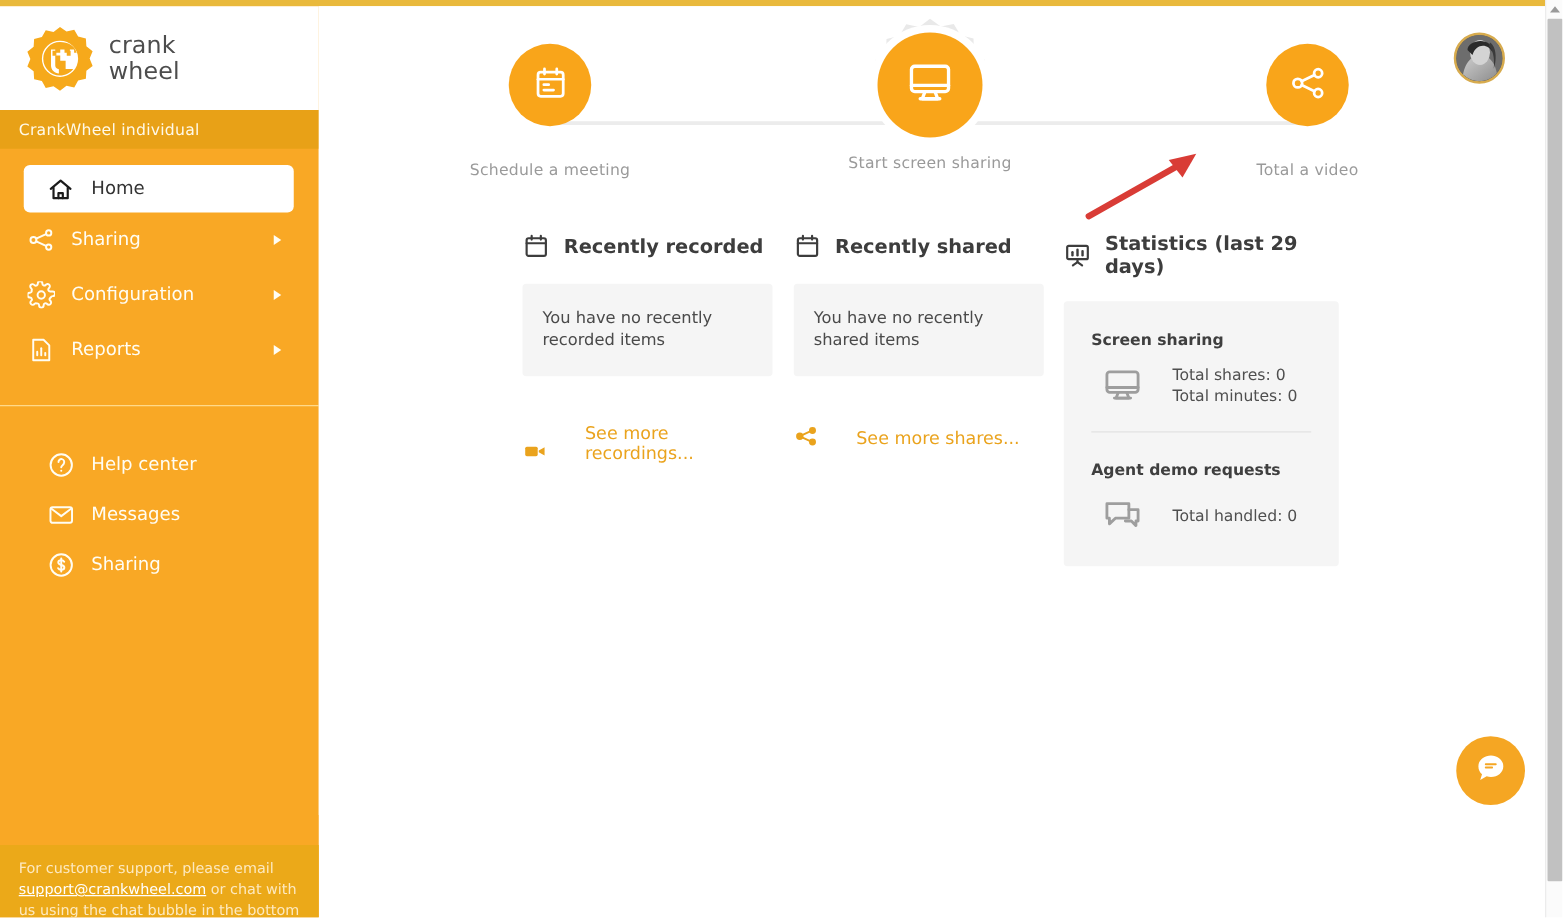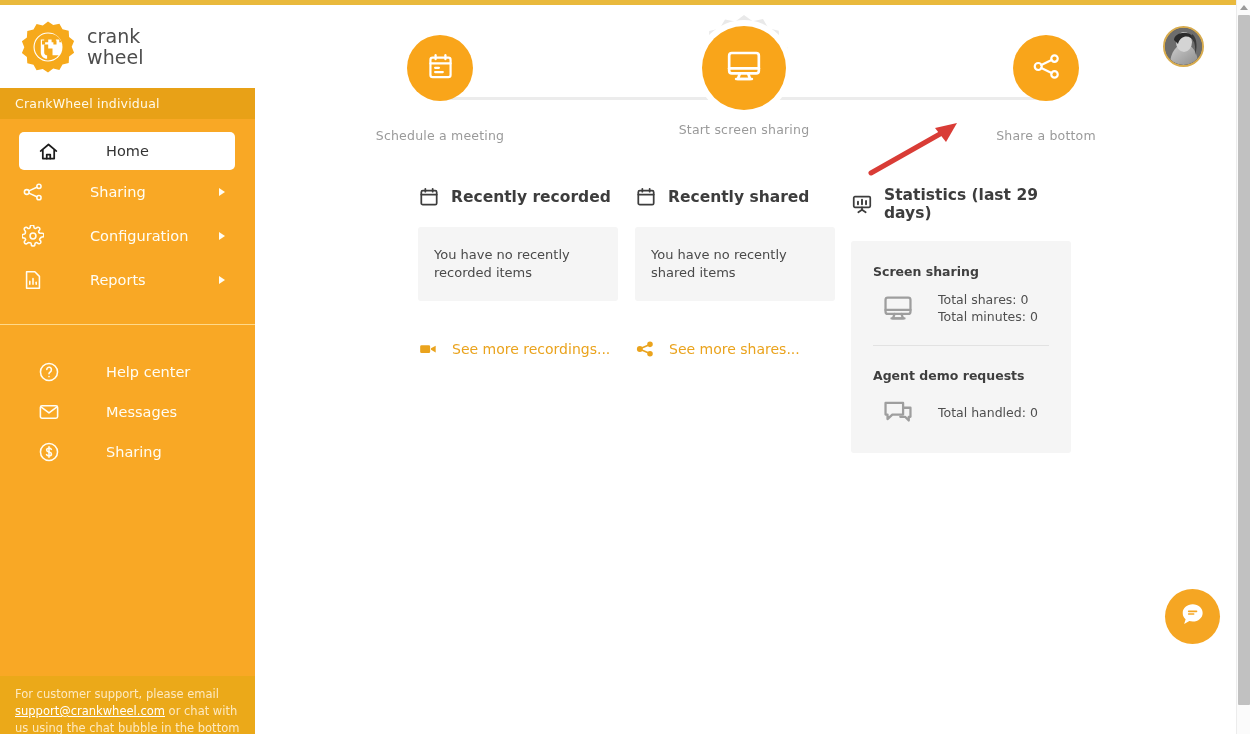--- a/index.html
+++ b/index.html
@@ -33,21 +33,21 @@
   }
   .acct-banner {
     height: 31px; background: #e8a117;
     display: flex; align-items: center; padding-left: 15px;
     color: #fff9e8; font-size: 12.5px; letter-spacing: .2px;
   }
   .nav-top { padding: 13px 0 18px 0; }
   .nav-item {
     display: flex; align-items: center; height: 44px;
     padding: 0 14px 0 20px; color: #fffdf4; font-size: 14.5px;
-    position: relative; cursor: pointer; gap: 33px;
+    position: relative; cursor: pointer;
   }
   .nav-item .ico {
     width: 26px; height: 26px; flex: 0 0 26px;
     display: flex; align-items: center; justify-content: center; margin-right: 11px;
   }
   .nav-item.active {
     background: #ffffff; color: #333; margin: 0 20px 0 19px;
     padding-left: 1px; border-radius: 5px; height: 38px;
   }
   .nav-item.active .ico { margin-right: 12px; margin-left: 15px; }
@@ -115,21 +115,21 @@
   .panel-head .htxt { font-size: 15.5px; font-weight: bold; color: #3d3d3d; }
   .col { position: absolute; top: 0; }
   .col.recorded { left: 163px; width: 200px; }
   .col.shared   { left: 380px; width: 200px; }
   .col.stats    { left: 596px; width: 220px; }
   .empty-box {
     background: #f5f5f5; border-radius: 3px; padding: 19px 16px;
     min-height: 68px; font-size: 13px; color: #4a4a4a; line-height: 18px;
   }
   .see-more {
-    display: flex; align-items: center; gap: 14px; margin-top: 38px;
+    display: flex; align-items: flex-end; gap: 30px; margin-top: 38px;
     color: #eaa31d; font-size: 14px; cursor: pointer;
   }
   .see-more .sico { width: 20px; height: 20px; flex: 0 0 20px; }
 
   .stat-card {
     background: #f5f5f5; border-radius: 3px; padding: 23px 22px 24px 22px;
   }
   .stat-title { font-size: 12.5px; font-weight: bold; color: #3f3f3f; }
   .stat-row { display: flex; align-items: center; gap: 23px; margin-top: 12px; }
   .stat-row .bico { width: 34px; height: 34px; flex: 0 0 34px; margin-left: 8px; }
@@ -334,21 +334,21 @@
           <span>
             <svg width="31" height="31" viewBox="0 0 24 24" fill="none" stroke="#ffffff" stroke-width="1.7" stroke-linecap="round" stroke-linejoin="round">
               <circle cx="18.2" cy="5.9" r="2.5"></circle>
                 <circle cx="18.2" cy="18.1" r="2.5"></circle>
                 <circle cx="5.6" cy="12" r="2.7"></circle>
               <line x1="8.0" y1="10.8" x2="15.9" y2="7.0"></line>
                 <line x1="8.0" y1="13.2" x2="15.9" y2="17.0"></line>
             </svg>
           </span>
         </div>
-        <div class="hero-label">Share a bottom</div>
+        <div class="hero-label">Total a video</div>
       </div>
 
       <span class="red-arrow">
         <svg width="100" height="62" viewBox="0 0 100 62">
           <line x1="6" y1="56" x2="82" y2="13" stroke="#d93c36" stroke-width="5" stroke-linecap="round"></line>
           <path d="M92 6 L70 11 L81 25 Z" fill="#d93c36"></path>
         </svg>
       </span>
     </section>
 

